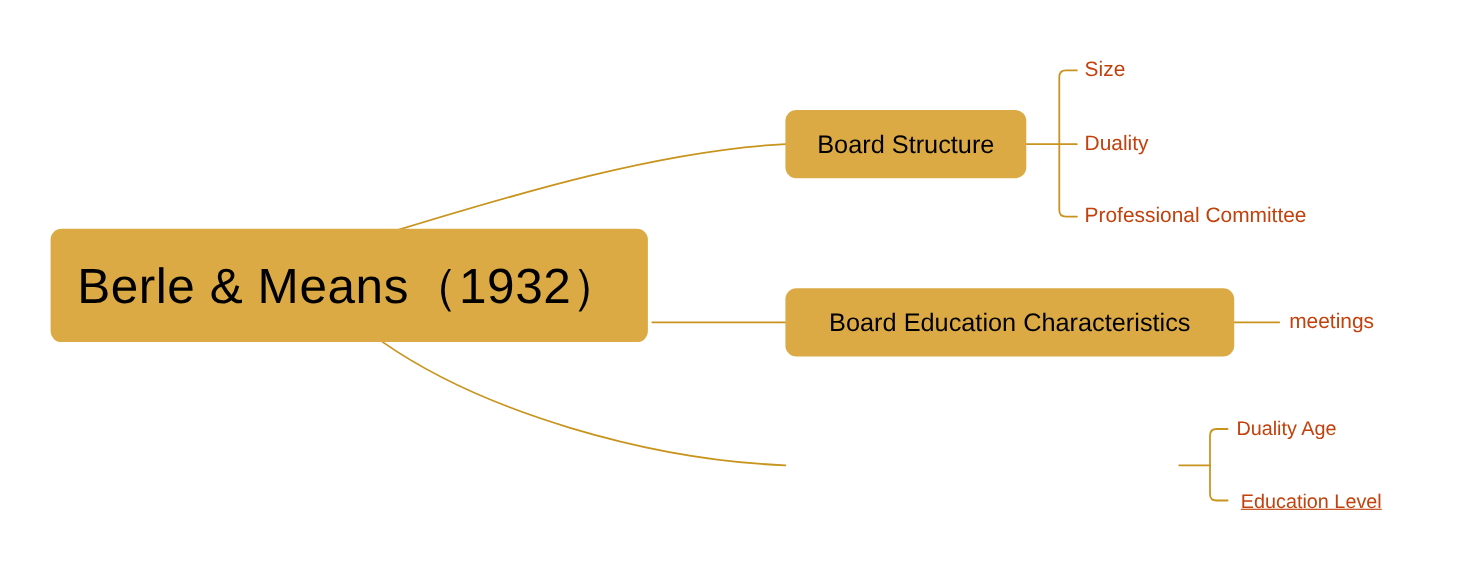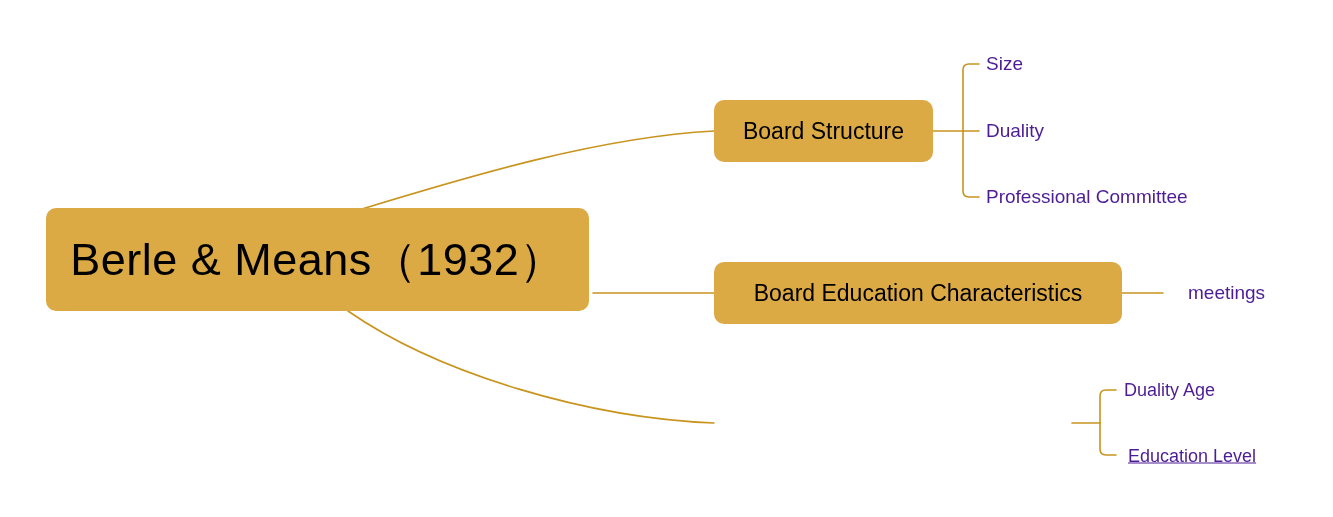--- a/index.html
+++ b/index.html
@@ -57,21 +57,21 @@
     top: 262px;
     width: 408px;
   }
   #node-board-member {
     left: 714px;
     top: 392px;
     width: 358px;
   }
   .leaf {
     position: absolute;
-    color: #4c1d95;
+    color: #c2410c;
     font-size: 19px;
     white-space: nowrap;
     transform: translateY(-50%);
     text-align: right;
   }
   .leaf.small {
     font-size: 18px;
   }
 </style>
 </head>
@@ -110,18 +110,18 @@
 
   <div class="node branch" id="node-board-behavior">
     <span>Board Education Characteristics</span>
   </div>
 
 
   <div class="leaf" style="left:986px; top:64px;">Size</div>
   <div class="leaf" style="left:986px; top:131px;">Duality</div>
   <div class="leaf" style="left:986px; top:197px;">Professional Committee</div>
 
-  <div class="leaf" style="left:1172px; top:293px;margin-left:16px;">meetings</div>
+  <div class="leaf" style="left:1172px; top:293px;">meetings</div>
 
   <div class="leaf small" style="left:1124px; top:390px;">Duality Age</div>
   <div class="leaf small" style="left:1128px; top:456px;text-decoration:underline;">Education Level</div>
 
 </div>
 
 </body></html>

